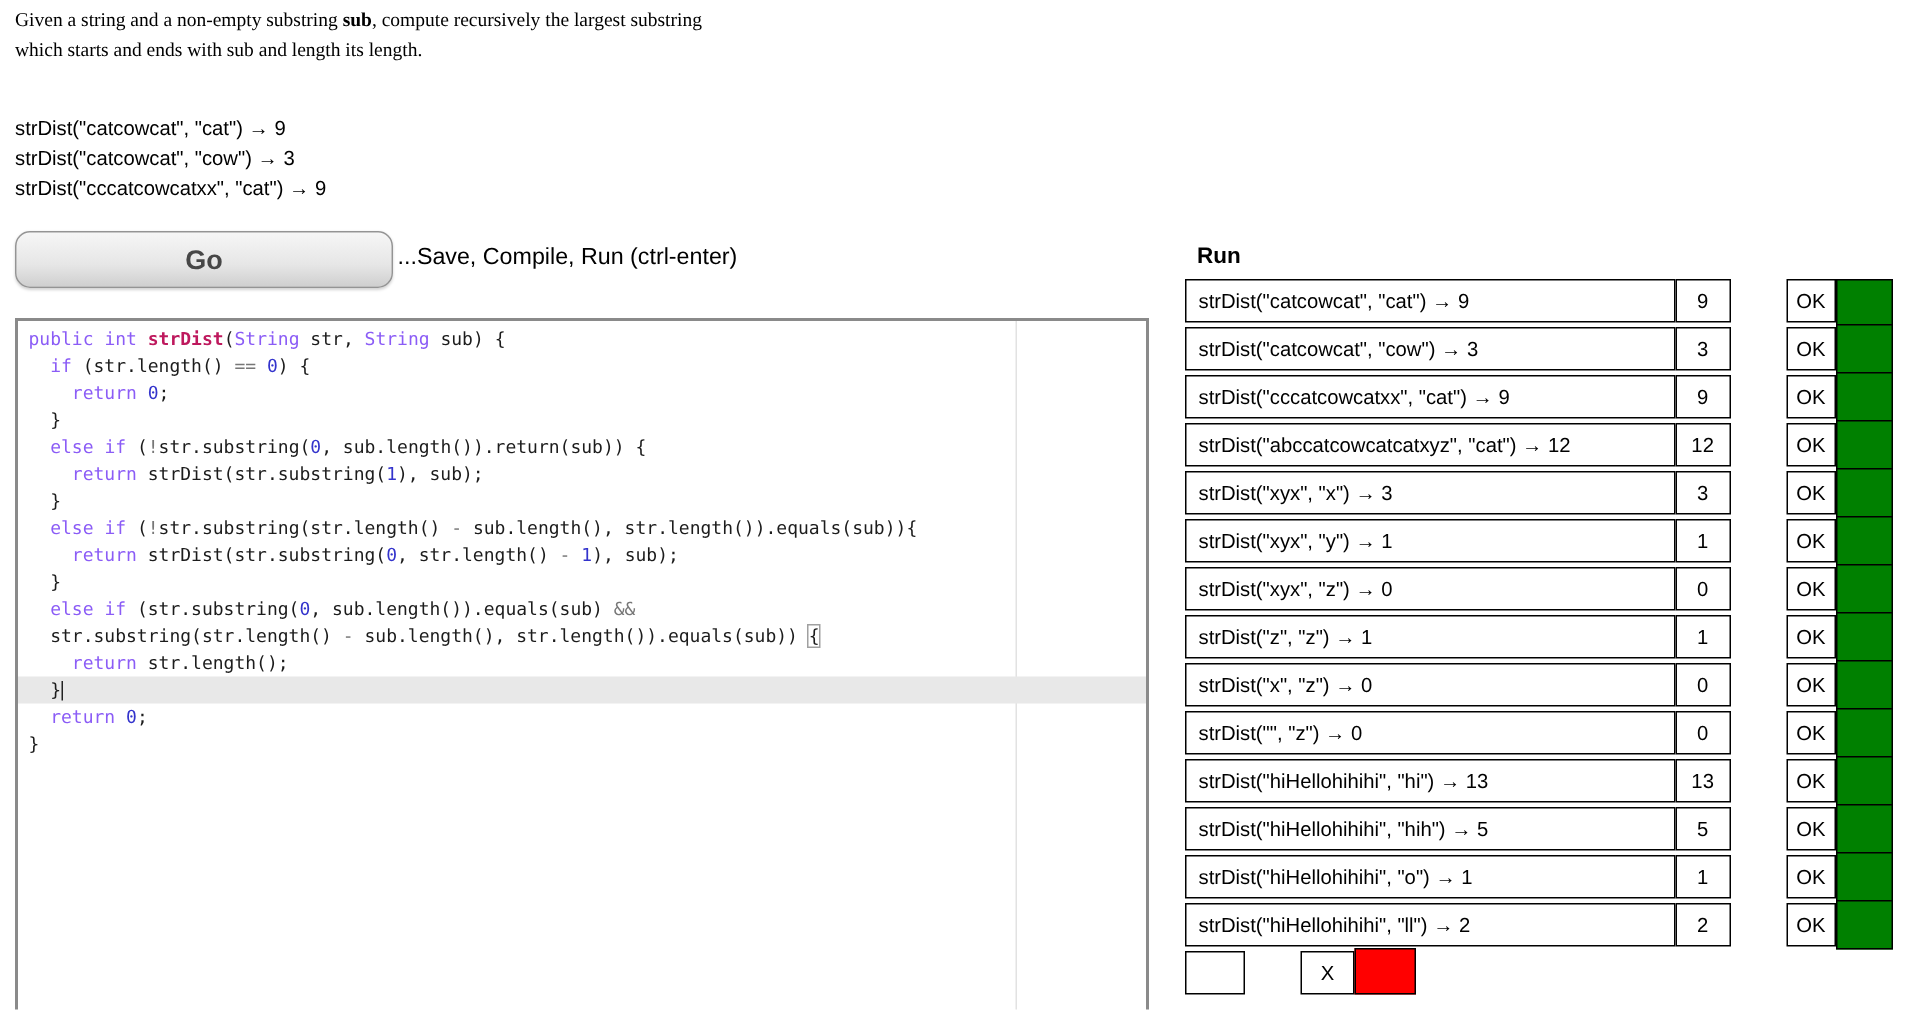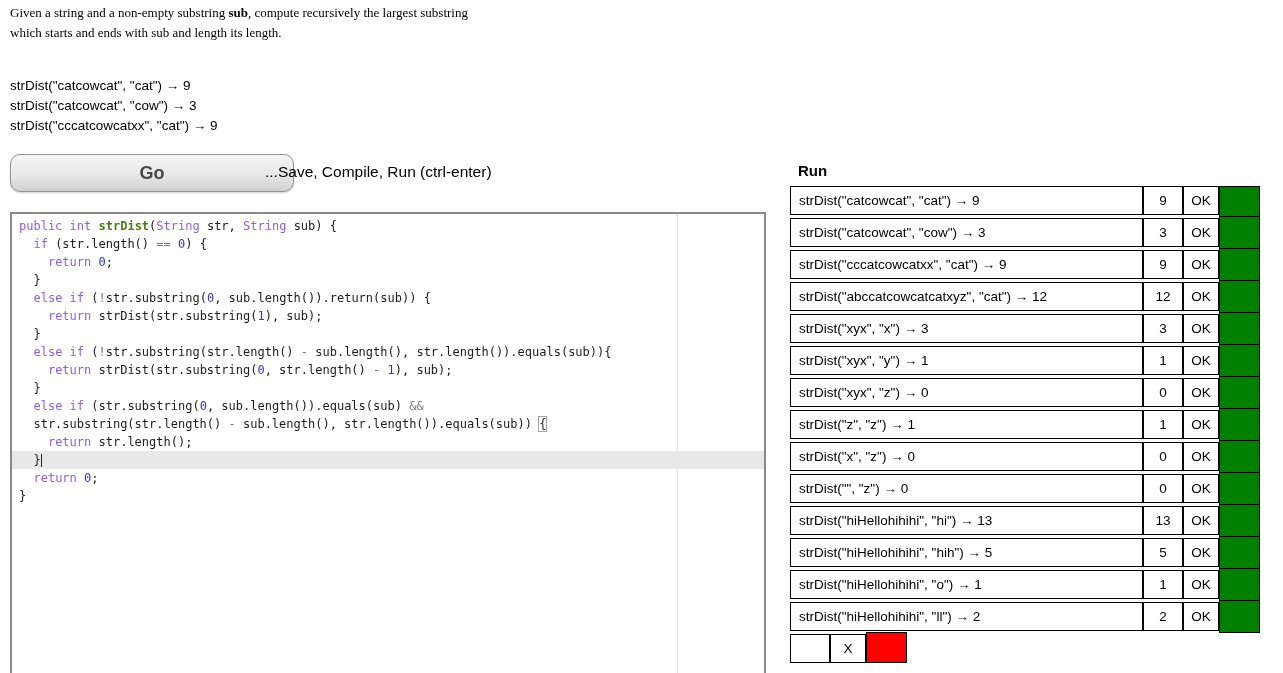--- a/index.html
+++ b/index.html
@@ -5,56 +5,56 @@
   html,body{margin:0;padding:0;background:#fff;}
   body{position:relative;width:1283px;height:673px;overflow:hidden;
        font-family:"Liberation Sans",sans-serif;color:#000;}
 
   
   .problem{position:absolute;left:10px;top:3px;font-size:13px;line-height:19.5px;font-family:Liberation Serif, serif;}
   .problem b{font-weight:bold;}
   .examples{position:absolute;left:10px;top:76px;font-size:13.5px;line-height:20px;}
 
   
-  .go-btn{position:absolute;left:10px;top:154px;width:284px;height:38px;
+  .go-btn{position:absolute;left:10px;top:154px;width:252px;height:38px;
           border:1px solid #949494;border-radius:10px;
           background:linear-gradient(#f6f6f6,#e6e6e6 60%,#cfcfcf);
           box-shadow:0 1px 2px rgba(0,0,0,.18);
           font-family:"Liberation Sans",sans-serif;font-size:18px;font-weight:bold;color:#474747;
           cursor:pointer;}
   .hint{position:absolute;left:265px;top:163px;font-size:15.5px;}
 
   
   .editor{position:absolute;left:10px;top:212px;width:752px;height:475px;
           border:2px solid #8a8a8a;background:#fff;overflow:hidden;}
   .print-margin{position:absolute;left:665px;top:0;bottom:0;width:1px;background:#e2e2e2;}
   .code-area{position:absolute;left:0;top:3px;right:0;}
   .code-line{position:relative;height:18px;padding-left:7px;white-space:pre;
              font-family:"DejaVu Sans Mono",monospace;font-size:12px;line-height:18px;color:#1c1c1c;}
   .code-line.active{background:#e8e8e8;}
   .tk-k{color:#8b5cf6;}
-  .tk-f{font-weight:bold;color:#4d7c0f;}
+  .tk-f{font-weight:bold;color:#be185d;}
   .tk-n{color:#3333cc;}
   .tk-o{color:#777;}
   .tk-m{border:1px solid #a0a0a0;margin:-1px;}
   .cursor{display:inline-block;width:0;height:13px;border-left:1.5px solid #222;
           vertical-align:text-bottom;}
 
   
   .results{position:absolute;left:790px;top:161px;width:472px;font-size:13.5px;}
   .rhead{display:flex;height:22px;margin-bottom:3px;font-weight:bold;font-size:15px;}
   .rhead .h-exp{width:353px;text-align:center;line-height:20px;}
   .rhead .h-run{width:78px;text-align:left;padding-left:8px;line-height:20px;}
   .trow{display:flex;height:29px;margin-bottom:3px;}
   .trow > div{box-sizing:border-box;border:1px solid #000;background:#fff;
               display:flex;align-items:center;}
   .exp{width:353px;padding-left:8px;}
   .exp.center{justify-content:center;padding-left:0;}
   .val{width:40px;justify-content:center;}
-  .stat{width:36px;justify-content:center;}
+  .stat{width:36px;justify-content:center;margin-left:37px;}
   .clr{width:41px;margin-top:-2px;margin-bottom:-2px;}
   .trow:first-child .clr{margin-top:0;}
   .trow:last-child .clr{margin-bottom:0;}
 </style>
 </head>
 <body>
 
 <div class="problem">
   <span>Given a string and a non-empty substring </span><b>sub</b><span>, compute recursively the largest substring</span><br>
   <span>which starts and ends with sub and length its length.</span>

